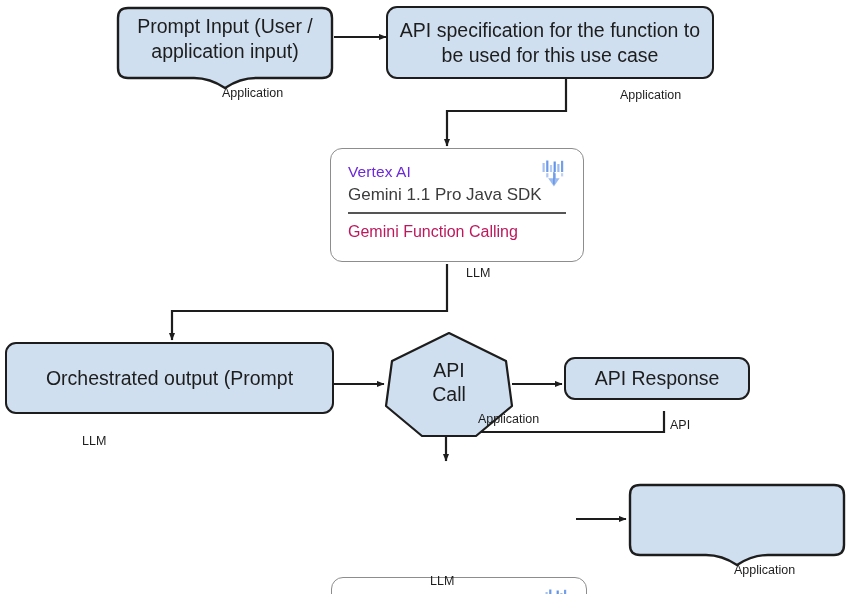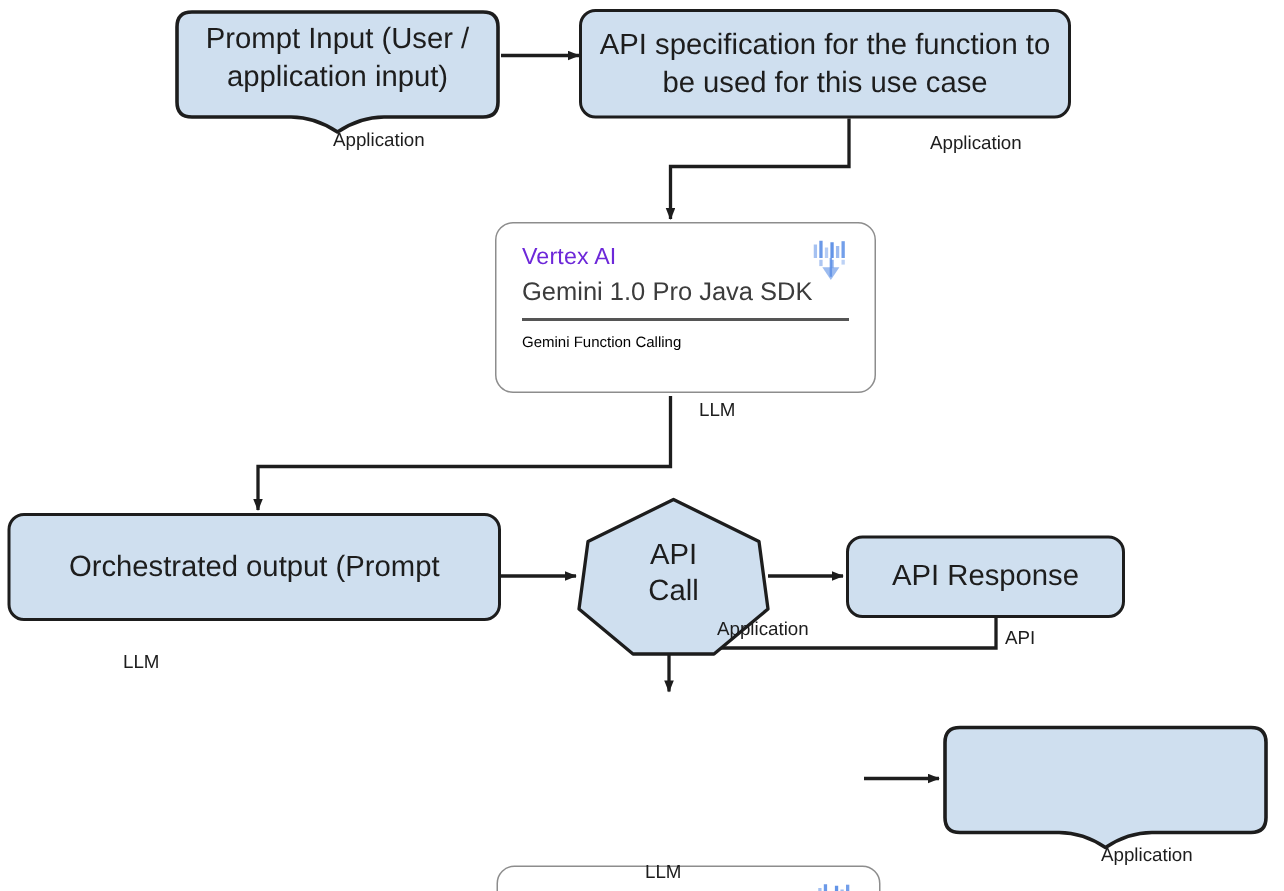--- a/index.html
+++ b/index.html
@@ -108,22 +108,22 @@
     color: #3c3c3c;
     font-size: 17px;
     margin-top: 5px;
     line-height: 1.15;
   }
   .vertex-rule {
     border-bottom: 2.2px solid #555555;
     margin: 7px 0 0 0;
   }
   .vertex-sub {
-    color: #000000;
-    font-size: 10px;
+    color: #be185d;
+    font-size: 16px;
     margin-top: 9px;
     line-height: 1.15;
   }
   .vertex-icon {
     position: absolute;
     right: 16px;
     top: 11px;
     width: 26px;
     height: 28px;
   }
@@ -183,21 +183,21 @@
   <div class="node proc-box" style="left:386px; top:6px; width:328px; height:73px;">
     <span>
       <span>API specification for the function to</span><br>
       <span>be used for this use case</span>
     </span>
   </div>
   <div class="caption" style="left:620px; top:88px;">Application</div>
 
   <div class="node vertex-card" style="left:319px; top:148px; width:254px; height:114px;">
     <div class="vertex-brand">Vertex AI</div>
-    <div class="vertex-model">Gemini 1.0 Pro Java SDK</div>
+    <div class="vertex-model">Gemini 1.1 Pro Java SDK</div>
     <div class="vertex-rule"></div>
     <div class="vertex-sub">Gemini Function Calling</div>
     <svg class="vertex-icon" viewBox="0 0 26 28">
       <g fill="#5b8ee6">
         <rect x="1.5" y="3" width="2.2" height="9" opacity=".55"></rect>
         <rect x="5.2" y="0.5" width="2.2" height="11.5" opacity=".9"></rect>
         <rect x="8.9" y="5" width="2.2" height="7" opacity=".45"></rect>
         <rect x="12.6" y="1.5" width="2.2" height="10.5" opacity=".95"></rect>
         <rect x="16.3" y="4" width="2.2" height="8" opacity=".6"></rect>
         <rect x="20.0" y="0.8" width="2.2" height="11.2" opacity=".85"></rect>
@@ -222,21 +222,21 @@
     <svg class="hept-shape" viewBox="0 0 130 110" preserveAspectRatio="none">
       <path d="M65,3 L122,31 L128,76 L92,106 L38,106 L2,76 L8,31 Z" fill="#cfdfef" stroke="#1d1d1d" stroke-width="2.2" stroke-linejoin="round"></path>
     </svg>
     <div class="hept-label">
       <span>API</span>
       <span>Call</span>
     </div>
   </div>
   <div class="caption" style="left:478px; top:412px;">Application</div>
 
-  <div class="node proc-box" style="left:564px; top:357px; width:186px; height:55px;">
+  <div class="node proc-box" style="left:564px; top:357px; width:186px; height:43px;">
     <span>API Response</span>
   </div>
   <div class="caption" style="left:670px; top:418px;">API</div>
 
   <div class="node vertex-card" style="left:320px; top:463px; width:256px; height:108px;">
     <div class="vertex-brand">Vertex AI</div>
 
     <svg class="vertex-icon" viewBox="0 0 26 28">
       <g fill="#5b8ee6">
         <rect x="1.5" y="3" width="2.2" height="9" opacity=".55"></rect>

